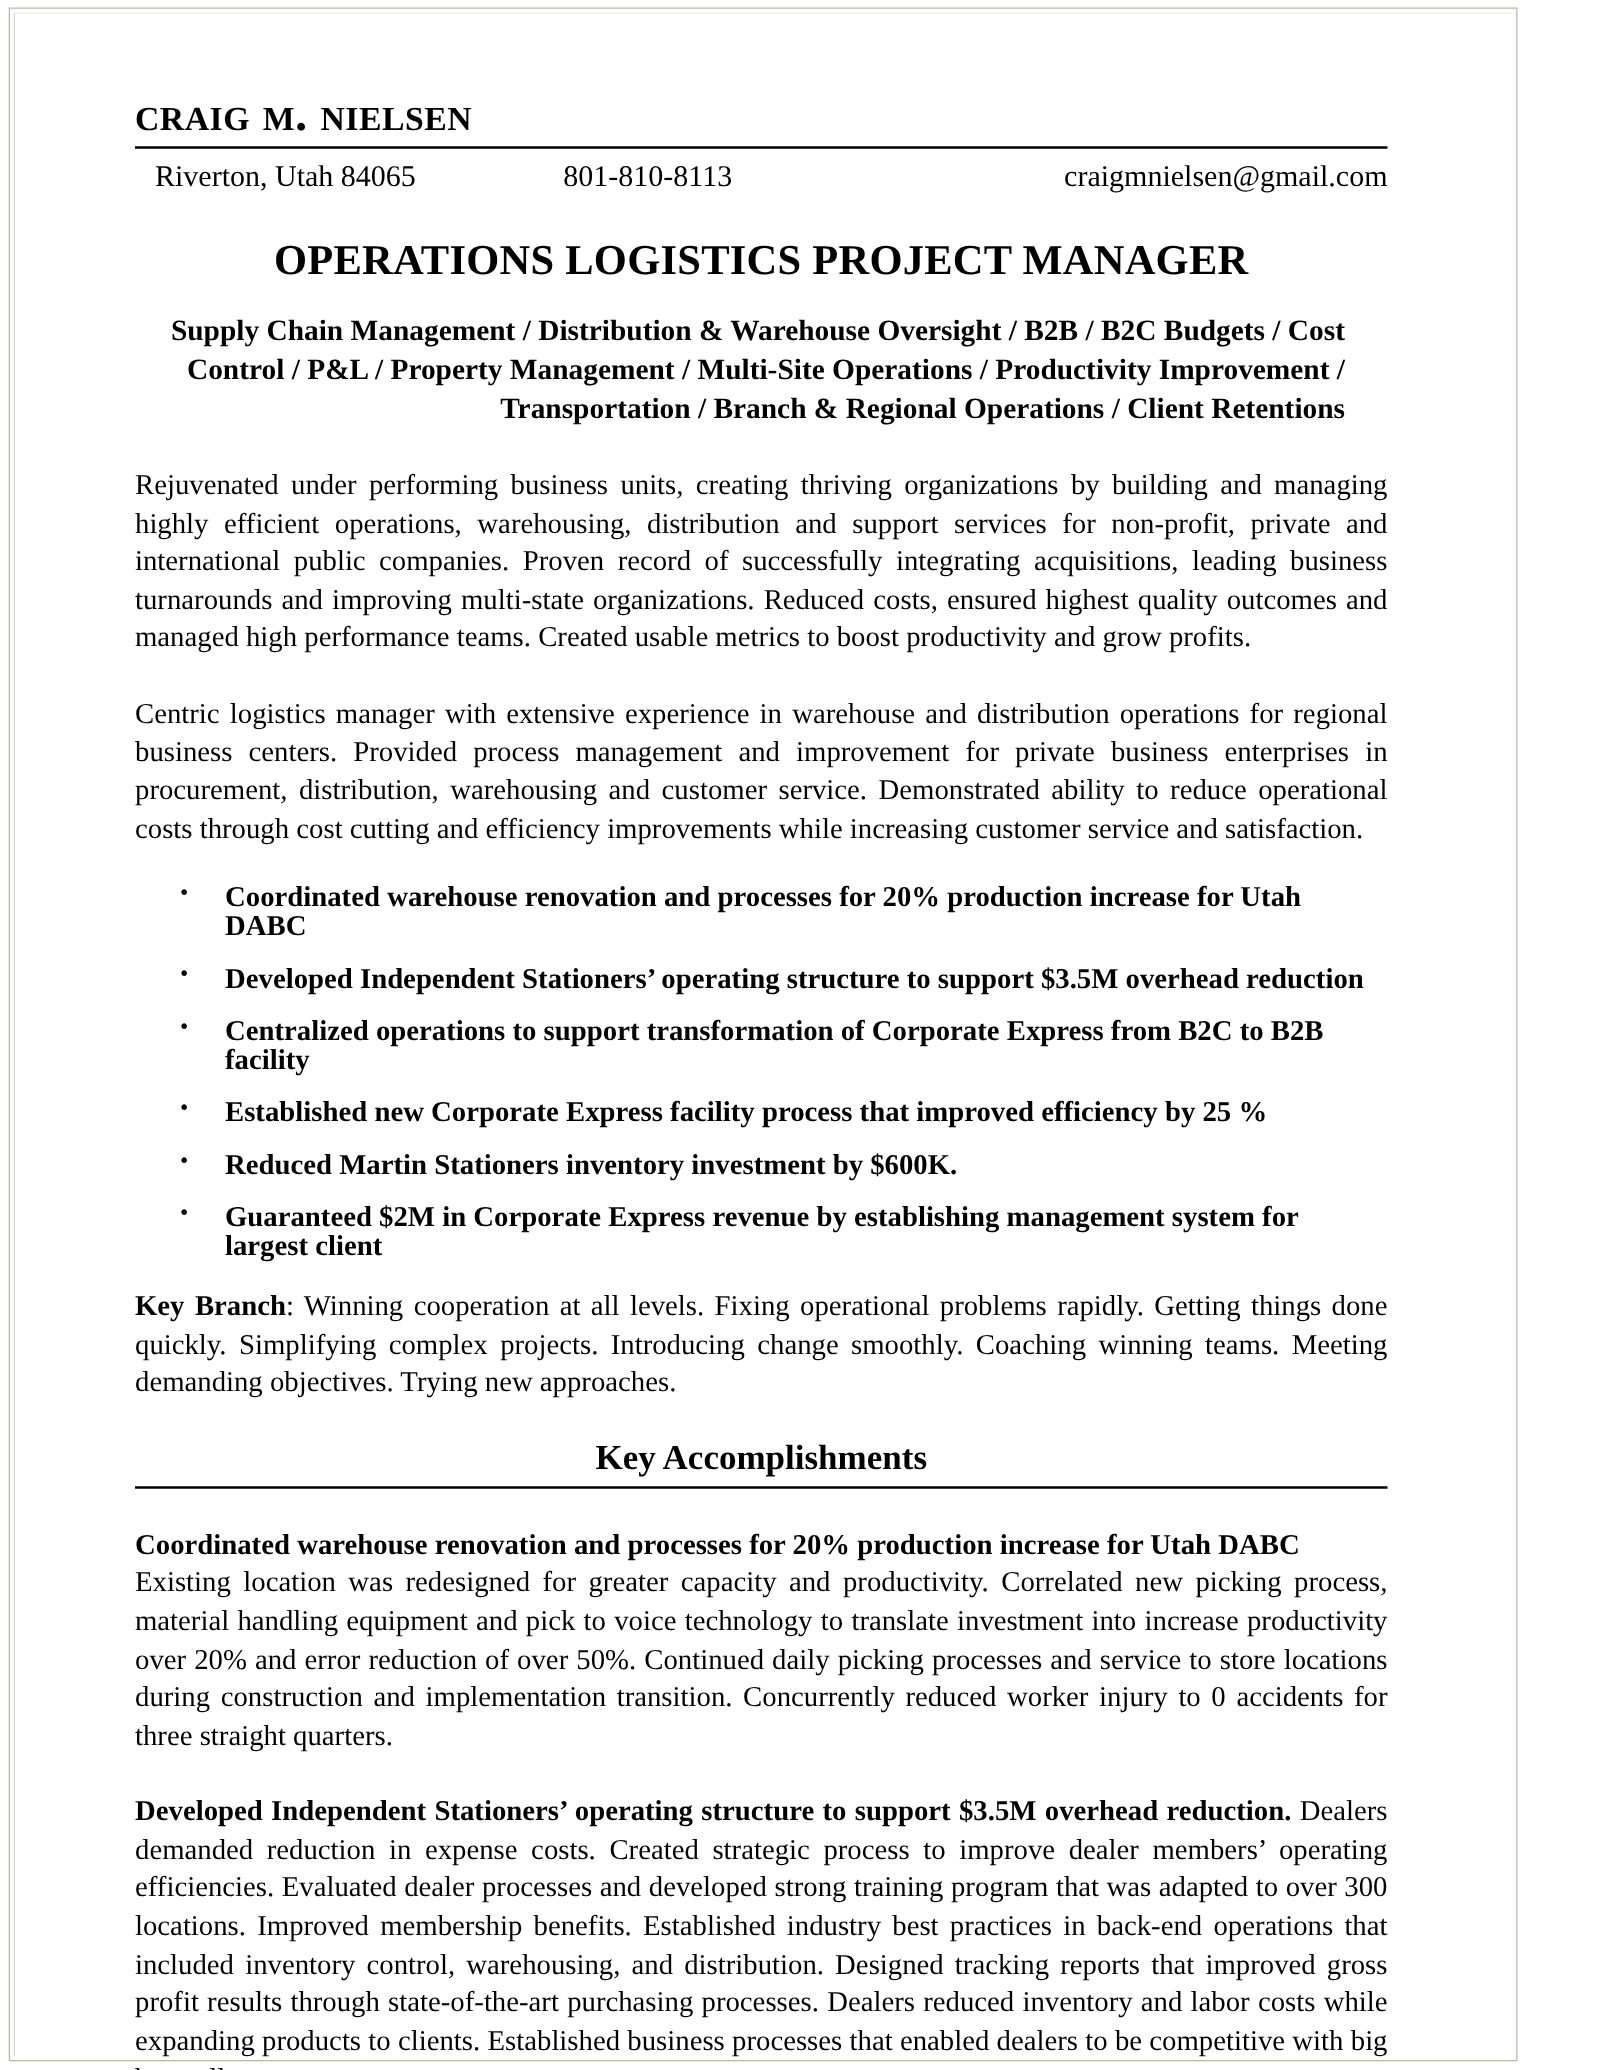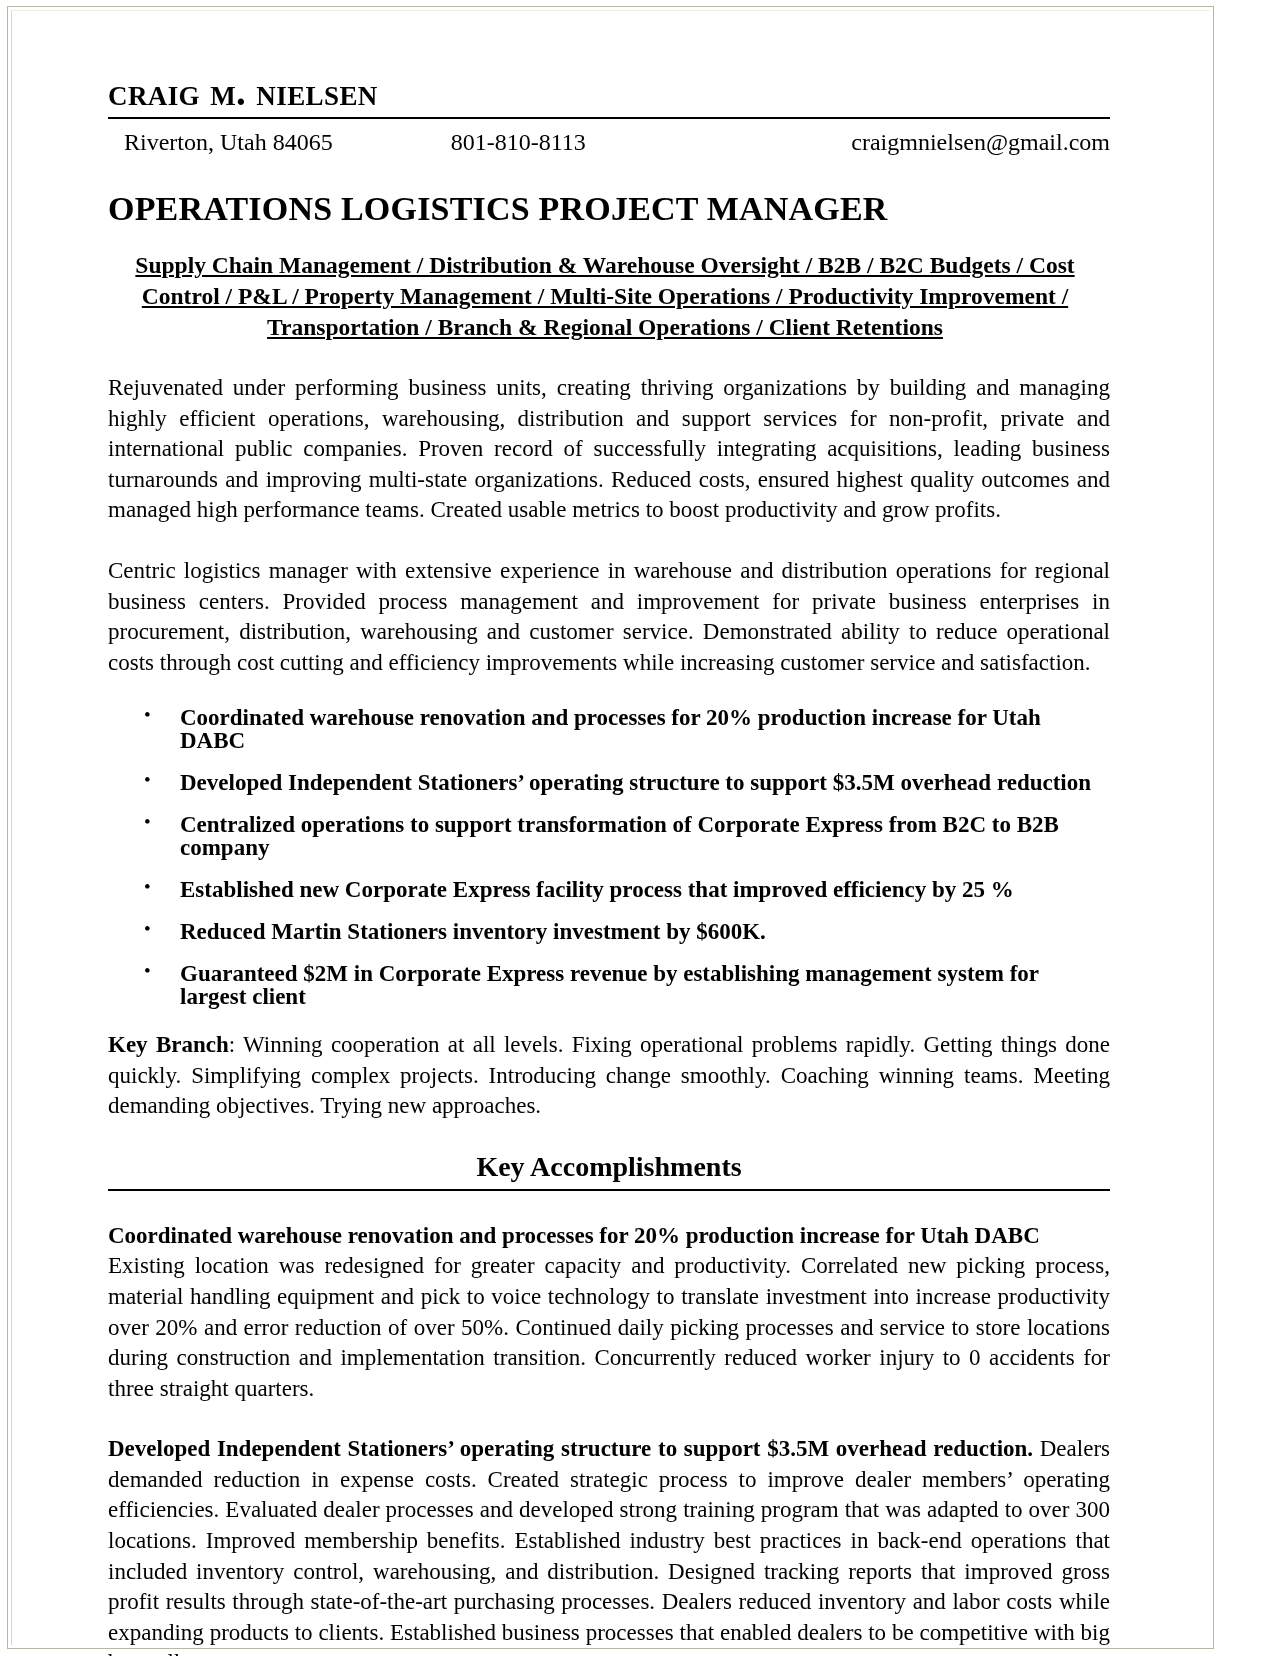--- a/index.html
+++ b/index.html
@@ -69,34 +69,33 @@
     line-height: 1.25;
     padding-top: 8px;
     margin-left: 16px;
   }
   .contact .c-loc { flex: 0 0 auto; }
   .contact .c-phone { flex: 0 0 auto; margin-left: 118px; }
   .contact .c-email { flex: 0 0 auto; margin-left: auto; }
 
   
   .job-title {
-    text-align: left;
+    text-align: center;
     font-size: 34px;
     font-weight: bold;
     letter-spacing: 0.2px;
     margin: 32px 0 0 0;
     line-height: 1.15;
   }
   .specialties {
-    text-align: center;
+    text-align: right;
     font-size: 23.5px;
     font-weight: bold;
     line-height: 1.32;
     margin: 22px 34px 0 26px;
-    text-decoration: underline;
   }
 
   
   .para {
     font-size: 23px;
     line-height: 1.33;
     text-align: justify;
     margin: 30px 0 0 0;
   }
 
@@ -180,21 +179,21 @@
 
     <div class="job-title">OPERATIONS LOGISTICS PROJECT MANAGER</div>
     <div class="specialties">Supply Chain Management / Distribution &amp; Warehouse Oversight / B2B / B2C Budgets / Cost Control / P&amp;L / Property Management  / Multi-Site Operations / Productivity Improvement / Transportation / Branch &amp; Regional Operations / Client Retentions</div>
 
     <p class="para">Rejuvenated under performing business units, creating thriving organizations by building and managing highly efficient operations, warehousing, distribution and support services for non-profit, private and international public companies.  Proven record of successfully integrating acquisitions, leading business turnarounds and improving multi-state organizations. Reduced costs, ensured highest quality outcomes and managed high performance teams. Created usable metrics to boost productivity and grow profits.</p>
     <p class="para">Centric logistics manager with extensive experience in warehouse and distribution operations for regional business centers. Provided process management and improvement for private business enterprises in procurement, distribution, warehousing and customer service. Demonstrated ability to reduce operational costs through cost cutting and efficiency improvements while increasing customer service and satisfaction.</p>
 
     <ul class="bullets">
       <li>Coordinated warehouse renovation and processes for 20% production increase for Utah DABC</li>
       <li>Developed Independent Stationers’ operating structure to support $3.5M overhead reduction</li>
-      <li>Centralized operations to support transformation of Corporate Express from B2C to B2B company</li>
+      <li>Centralized operations to support transformation of Corporate Express from B2C to B2B facility</li>
       <li>Established new Corporate Express facility process that improved efficiency by 25 %</li>
       <li>Reduced Martin Stationers inventory investment by $600K.</li>
       <li>Guaranteed $2M in Corporate Express revenue by establishing management system for largest client</li>
     </ul>
 
     <p class="key-skills"><b>Key Branch</b><span>: Winning cooperation at all levels. Fixing operational problems rapidly. Getting things done quickly. Simplifying complex projects. Introducing change smoothly. Coaching winning teams. Meeting demanding objectives. Trying new approaches.</span></p>
 
     <div class="section-head">Key Accomplishments</div>
     <div class="rule-light"></div>
 

